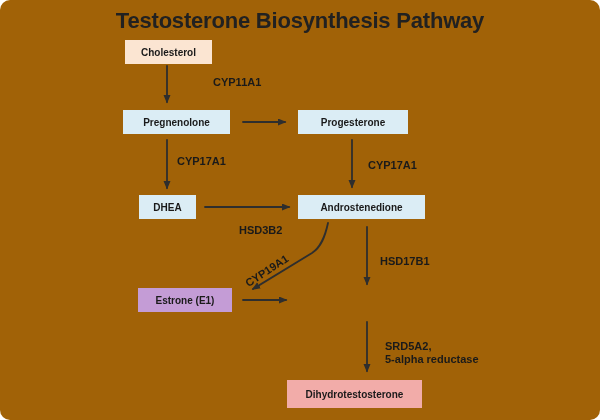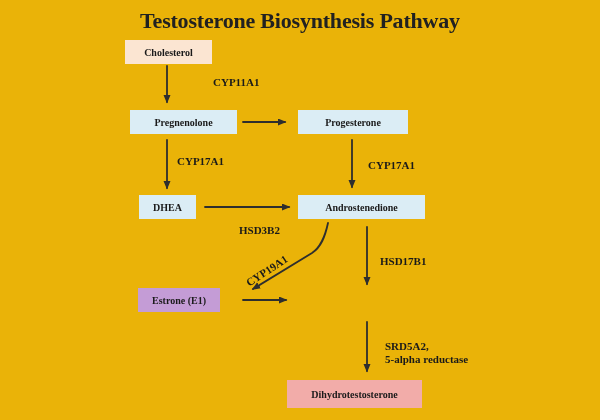--- a/index.html
+++ b/index.html
@@ -1,40 +1,41 @@
 <!DOCTYPE html>
 <html><head>
 <meta charset="utf-8">
 <style>
   html,body { margin:0; padding:0; }
   #stage {
     position:relative;
     width:600px; height:420px;
-    background:#eab308;
-    font-family:Liberation Serif, serif;
+    background:#a16207;
+    font-family:Liberation Sans, sans-serif;
     overflow:hidden;
+    border-radius:10px;
   }
   #diagram-title {
     position:absolute; left:0; top:8px; width:600px;
     text-align:center;
     font-size:22px; font-weight:700; color:#212121;
     letter-spacing:-0.2px;
   }
   .node {
     position:absolute;
     display:flex; align-items:center; justify-content:center;
     font-size:10px; font-weight:700; color:#1a1a1a;
     white-space:nowrap;
   }
   #n-cholesterol        { left:125px; top:40px;  width:87px;  height:24px; }
   #n-pregnenolone       { left:123px; top:110px; width:107px; height:24px; }
   #n-progesterone       { left:298px; top:110px; width:110px; height:24px; }
   #n-dhea               { left:139px; top:195px; width:57px;  height:24px; }
   #n-androstenedione    { left:298px; top:195px; width:127px; height:24px; }
-  #n-estrone            { left:138px; top:288px; width:82px;  height:24px; }
+  #n-estrone            { left:138px; top:288px; width:94px;  height:24px; }
   #n-testosterone       { left:298px; top:288px; width:115px; height:24px; }
   #n-dihydrotestosterone{ left:287px; top:380px; width:135px; height:28px;text-align:center; }
 
   .enzyme {
     position:absolute;
     font-size:11px; font-weight:700; color:#1a1a1a;
     line-height:13px; white-space:pre-line;
   }
   #e-cyp11a1       { left:213px; top:76px; }
   #e-cyp17a1-left  { left:177px; top:155px; }
@@ -69,21 +70,21 @@
       <path d="M352,140 L352,187" marker-end="url(#ah)"></path>
       <path d="M205,207 L289,207" marker-end="url(#ah)"></path>
       <path d="M328,223 C325,237 321,247 312,253 L253,289" marker-end="url(#ah)"></path>
       <path d="M367,227 L367,284" marker-end="url(#ah)"></path>
       <path d="M243,300 L286,300" marker-end="url(#ah)"></path>
       <path d="M367,322 L367,371" marker-end="url(#ah)"></path>
     </g>
   </svg>
 
   <div class="node" id="n-cholesterol" style="background: rgb(251, 229, 210);">Cholesterol</div>
-  <div class="node" id="n-pregnenolone" style="background: rgb(219, 237, 245); margin-left: 7px;">Pregnenolone</div>
+  <div class="node" id="n-pregnenolone" style="background: rgb(219, 237, 245);">Pregnenolone</div>
   <div class="node" id="n-progesterone" style="background: rgb(219, 237, 245);">Progesterone</div>
   <div class="node" id="n-dhea" style="background: rgb(219, 237, 245);">DHEA</div>
   <div class="node" id="n-androstenedione" style="background: rgb(219, 237, 245);">Androstenedione</div>
   <div class="node" id="n-estrone" style="background: rgb(196, 156, 214);">Estrone (E1)</div>
   <div class="node" id="n-dihydrotestosterone" style="background: rgb(242, 172, 169);">Dihydrotestosterone</div>
 
   <div class="enzyme" id="e-cyp11a1">CYP11A1</div>
   <div class="enzyme" id="e-cyp17a1-left">CYP17A1</div>
   <div class="enzyme" id="e-cyp17a1-right">CYP17A1</div>
   <div class="enzyme" id="e-hsd3b2">HSD3B2</div>

